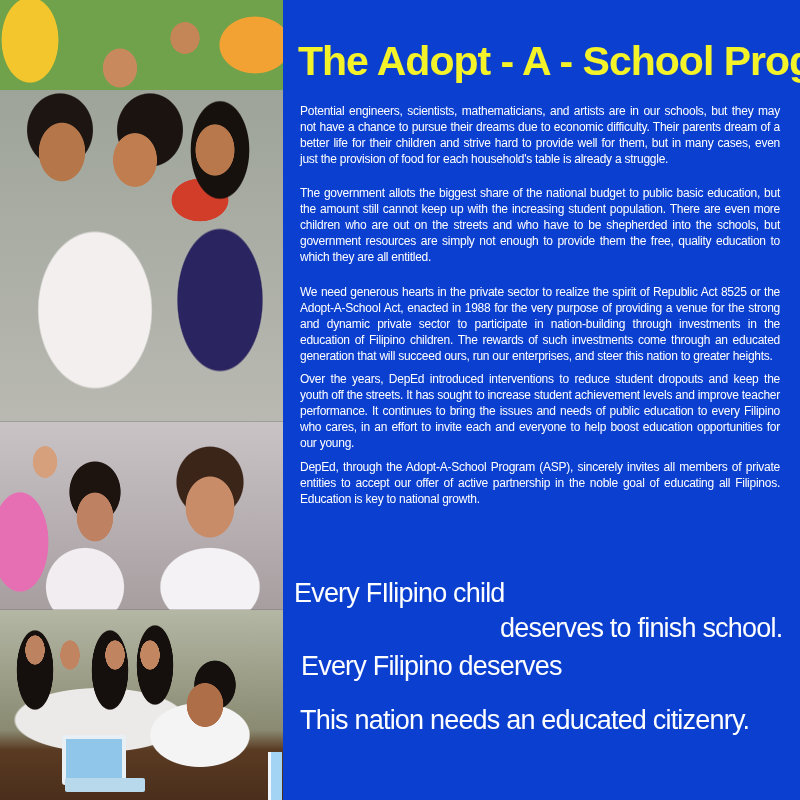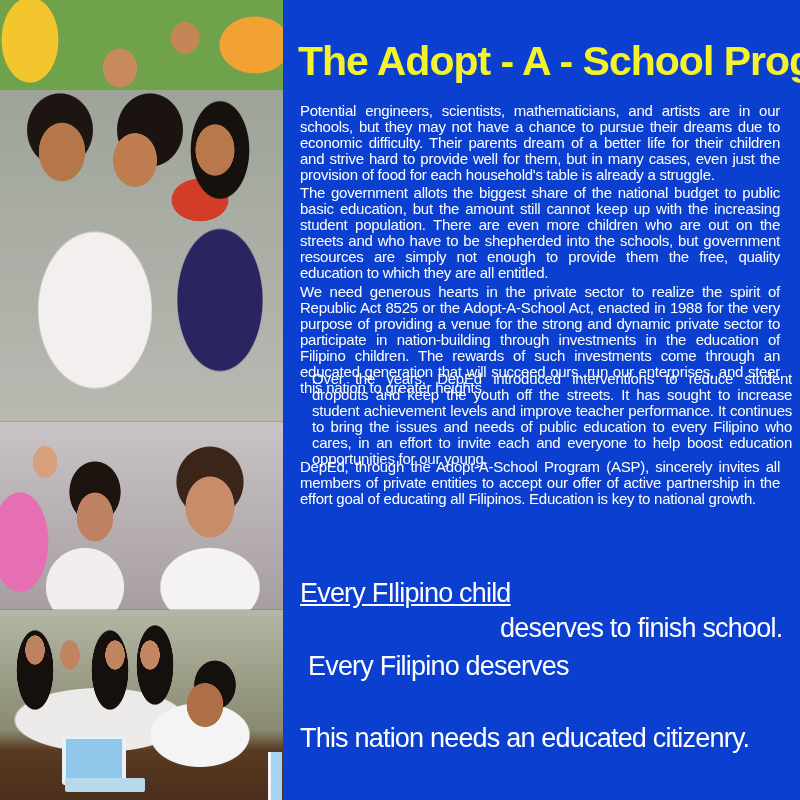--- a/index.html
+++ b/index.html
@@ -63,39 +63,39 @@
 
     .panel { position: absolute; left: 283px; top: 0; width: 517px; height: 800px; background: #0a3fd0; }
     .title {
       position: absolute; left: 15px; top: 36px; width: 500px;
       color: #f4f32a; font-family: "Liberation Sans", sans-serif;
       font-size: 41px; line-height: 50px; letter-spacing: -1px; white-space: nowrap;
     }
     .body-text {
       position: absolute; left: 17px; width: 480px;
       color: #ffffff; font-family: "Liberation Sans Narrow", "Liberation Sans", sans-serif;
-      font-size: 15px; line-height: 16px; letter-spacing: -0.25px;
+      font-size: 12px; line-height: 16px; letter-spacing: -0.25px;
       text-align: justify; text-align-last: left;
     }
     .p1 { top: 103px; }
     .p2 { top: 185px; }
     .p3 { top: 284px; }
-    .p4 { top: 371px; margin-left: 12px; }
+    .p4 { top: 371px; }
     .p5 { top: 459px; }
     .p6 { top: 515px; }
 
     .slogan {
       position: absolute; color: #ffffff; white-space: nowrap;
       font-family: "Liberation Sans", sans-serif; font-size: 27px; line-height: 32px; letter-spacing: -0.8px;
     }
-    .s1 { left: 17px; top: 577px; text-decoration: underline; }
+    .s1 { left: 11px; top: 577px; }
     .s2 { left: 217px; top: 612px; }
-    .s3 { left: 25px; top: 650px; text-align: center; }
+    .s3 { left: 18px; top: 650px; text-align: center; }
     .s4 { left: 184px; top: 682px; }
-    .s5 { left: 17px; top: 722px; }
+    .s5 { left: 17px; top: 704px; }
   </style>
 </head>
 <body>
 
 <div class="photo-column">
   <div class="photo photo-1"></div>
   <div class="divider" style="top:421px"></div>
   <div class="photo photo-2"></div>
   <div class="divider" style="top:609px"></div>
   <div class="photo photo-3"></div>
@@ -104,19 +104,19 @@
   <div class="laptop-edge"></div>
 </div>
 
 <div class="panel">
   <h1 class="title">The Adopt - A - School Program</h1>
 
   <p class="body-text p1">Potential engineers, scientists, mathematicians, and artists are in our schools, but they may not have a chance to pursue their dreams due to economic difficulty. Their parents dream of a better life for their children and strive hard to provide well for them, but in many cases, even just the provision of food for each household's table is already a struggle.</p>
   <p class="body-text p2">The government allots the biggest share of the national budget to public basic education, but the amount still cannot keep up with the increasing student population. There are even more children who are out on the streets and who have to be shepherded into the schools, but government resources are simply not enough to provide them the free, quality education to which they are all entitled.</p>
   <p class="body-text p3">We need generous hearts in the private sector to realize the spirit of Republic Act 8525 or the Adopt-A-School Act, enacted in 1988 for the very purpose of providing a venue for the strong and dynamic private sector to participate in nation-building through investments in the education of Filipino children. The rewards of such investments come through an educated generation that will succeed ours, run our enterprises, and steer this nation to greater heights.</p>
   <p class="body-text p4">Over the years, DepEd introduced interventions to reduce student dropouts and keep the youth off the streets. It has sought to increase student achievement levels and improve teacher performance. It continues to bring the issues and needs of public education to every Filipino who cares, in an effort to invite each and everyone to help boost education opportunities for our young.</p>
-  <p class="body-text p5">DepEd, through the Adopt-A-School Program (ASP), sincerely invites all members of private entities to accept our offer of active partnership in the effort goal of educating all Filipinos. Education is key to national growth.</p>
+  <p class="body-text p5">DepEd, through the Adopt-A-School Program (ASP), sincerely invites all members of private entities to accept our offer of active partnership in the noble goal of educating all Filipinos. Education is key to national growth.</p>
 
   <div class="slogan s1">Every FIlipino child</div>
   <div class="slogan s2">deserves to finish school.</div>
   <div class="slogan s3">Every Filipino deserves</div>
   <div class="slogan s5">This nation needs an  educated citizenry.</div>
 </div>
 
 </body></html>

